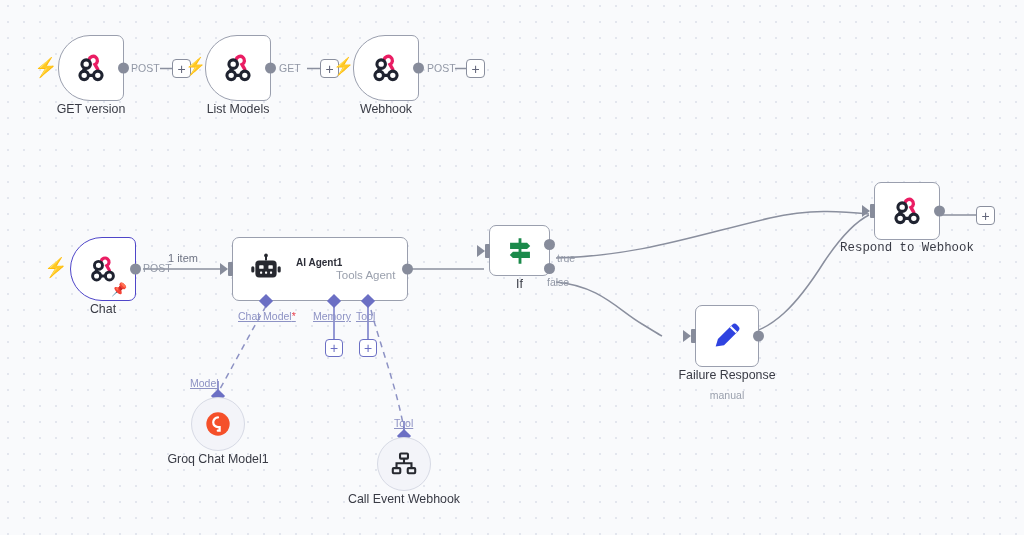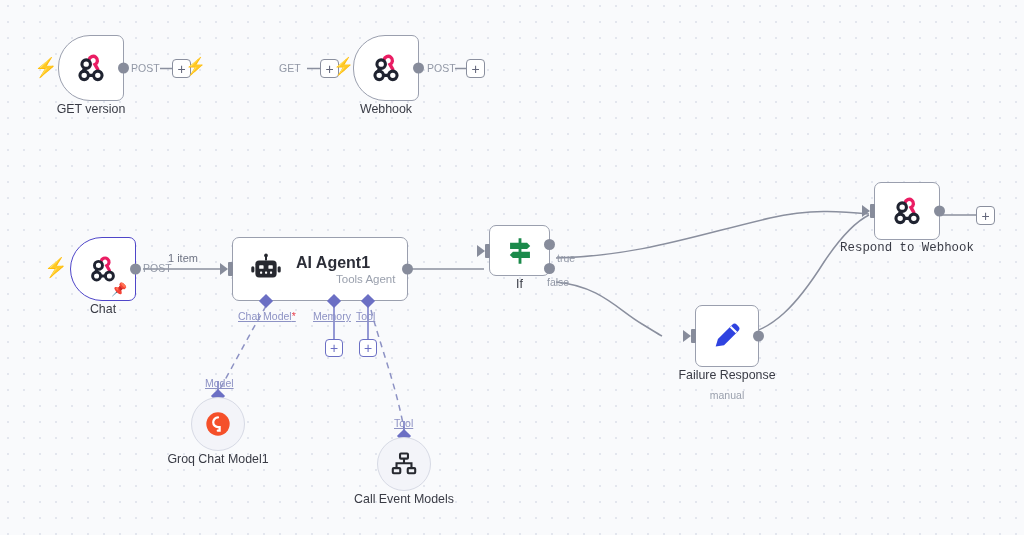--- a/index.html
+++ b/index.html
@@ -62,21 +62,21 @@
     position: absolute;
     top: 100%;
     left: 50%;
     transform: translateX(-50%);
     margin-top: 23px;
     font-size: 10.5px;
     color: #9aa0ad;
     white-space: nowrap;
   }
   .inline-labels { display: flex; flex-direction: column; gap: 1px; }
-  .inline-title { font-size: 16px; color: #2c2e38; font-weight: 600; }
+  .inline-title { font-size: 10px; color: #2c2e38; font-weight: 600; }
   .inline-sub { font-size: 11.5px; color: #9aa0ad; margin-left: 40px; }
 
   
   .node-round {
     position: absolute;
     width: 54px; height: 54px;
     border-radius: 50%;
     background: #f3f4f9;
     border: 1.3px solid #d7dae5;
     display: flex; align-items: center; justify-content: center;
@@ -222,20 +222,31 @@
       <circle cx="16.8" cy="17.2" r="3" fill="none" stroke="#1f2330" stroke-width="2.2"></circle>
       <path d="M7.6 12.2 L6.3 14.4 M10.2 17.2 L13.8 17.2" stroke="#1f2330" stroke-width="2.2" stroke-linecap="round" fill="none"></path>
     </svg>
     <div class="port-out" style="right:-6px; top:50%; transform:translateY(-50%);"></div>
     <div class="node-title">GET version</div>
   </div>
   <div class="port-label" style="left:131px; top:62px;">POST</div>
   <div class="plus-btn" style="left:172px; top:59px;">+</div>
   <div class="bolt" style="left:185px; top:58px;">⚡</div>
 
+  <div class="node trigger" style="left:205px; top:35px; width:66px; height:66px;">
+    <svg class="icon" width="34" height="34" viewBox="0 0 24 24">
+      <path d="M10.6 6.2a3 3 0 1 1 4.2 3.3l2 3.4" fill="none" stroke="#ea1d63" stroke-width="2.4" stroke-linecap="round"></path>
+      <circle cx="8.6" cy="9.3" r="3" fill="none" stroke="#1f2330" stroke-width="2.2"></circle>
+      <circle cx="7.2" cy="17.2" r="3" fill="none" stroke="#1f2330" stroke-width="2.2"></circle>
+      <circle cx="16.8" cy="17.2" r="3" fill="none" stroke="#1f2330" stroke-width="2.2"></circle>
+      <path d="M7.6 12.2 L6.3 14.4 M10.2 17.2 L13.8 17.2" stroke="#1f2330" stroke-width="2.2" stroke-linecap="round" fill="none"></path>
+    </svg>
+    <div class="port-out" style="right:-6px; top:50%; transform:translateY(-50%);"></div>
+    <div class="node-title">List Models</div>
+  </div>
   <div class="port-label" style="left:279px; top:62px;">GET</div>
   <div class="plus-btn" style="left:320px; top:59px;">+</div>
   <div class="bolt" style="left:333px; top:58px;">⚡</div>
 
   <div class="node trigger" style="left:353px; top:35px; width:66px; height:66px;">
     <svg class="icon" width="34" height="34" viewBox="0 0 24 24">
       <path d="M10.6 6.2a3 3 0 1 1 4.2 3.3l2 3.4" fill="none" stroke="#ea1d63" stroke-width="2.4" stroke-linecap="round"></path>
       <circle cx="8.6" cy="9.3" r="3" fill="none" stroke="#1f2330" stroke-width="2.2"></circle>
       <circle cx="7.2" cy="17.2" r="3" fill="none" stroke="#1f2330" stroke-width="2.2"></circle>
       <circle cx="16.8" cy="17.2" r="3" fill="none" stroke="#1f2330" stroke-width="2.2"></circle>
@@ -329,36 +340,36 @@
       <circle cx="7.2" cy="17.2" r="3" fill="none" stroke="#1f2330" stroke-width="2.2"></circle>
       <circle cx="16.8" cy="17.2" r="3" fill="none" stroke="#1f2330" stroke-width="2.2"></circle>
       <path d="M7.6 12.2 L6.3 14.4 M10.2 17.2 L13.8 17.2" stroke="#1f2330" stroke-width="2.2" stroke-linecap="round" fill="none"></path>
     </svg>
     <div class="port-in" style="left:-5px; top:50%; transform:translateY(-50%);"></div>
     <div class="port-out" style="right:-6px; top:50%; transform:translateY(-50%);"></div>
     <div class="node-title">Respond to Webhook</div>
   </div>
   <div class="plus-btn" style="left:976px; top:206px;">+</div>
 
-  <div class="sub-label" style="left:205px; top:377px;">Model</div>
+  <div class="sub-label" style="left:190px; top:377px;">Model</div>
   <div class="port-diamond" style="left:213px; top:391px;"></div>
   <div class="node-round" style="left:191px; top:397px;">
     <svg class="icon" width="28" height="28" viewBox="0 0 24 24">
       <circle cx="12" cy="12" r="10" fill="#f5502a"></circle>
       <path d="M12 6.4 a4.1 4.1 0 1 0 0 8.2 h1.4 v3.1 h-1.6" fill="none" stroke="#fff" stroke-width="1.9" stroke-linecap="round"></path>
       <circle cx="12" cy="10.5" r="1.9" fill="#f5502a"></circle>
     </svg>
     <div class="node-title">Groq Chat Model1</div>
   </div>
 
   <div class="sub-label" style="left:394px; top:417px;">Tool</div>
   <div class="port-diamond" style="left:399px; top:431px;"></div>
   <div class="node-round" style="left:377px; top:437px;">
     <svg class="icon" width="28" height="28" viewBox="0 0 24 24">
       <rect x="8.6" y="3" width="6.8" height="4.4" rx="0.8" fill="none" stroke="#26282f" stroke-width="1.8"></rect>
       <rect x="2.4" y="15.5" width="6.4" height="4.4" rx="0.8" fill="none" stroke="#26282f" stroke-width="1.8"></rect>
       <rect x="15.2" y="15.5" width="6.4" height="4.4" rx="0.8" fill="none" stroke="#26282f" stroke-width="1.8"></rect>
       <path d="M12 7.6 V11.4 M5.6 15.3 V11.4 H18.4 V15.3" fill="none" stroke="#26282f" stroke-width="1.8"></path>
     </svg>
-    <div class="node-title">Call Event Models</div>
+    <div class="node-title">Call Event Webhook</div>
   </div>
 
 </div>
 
 </body></html>

